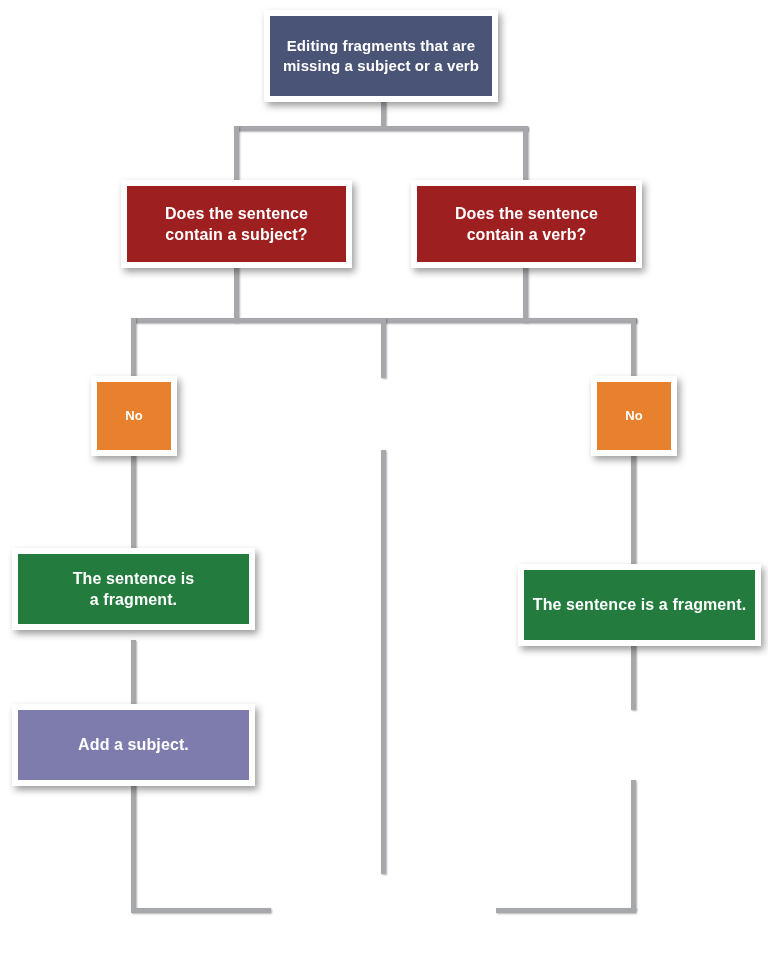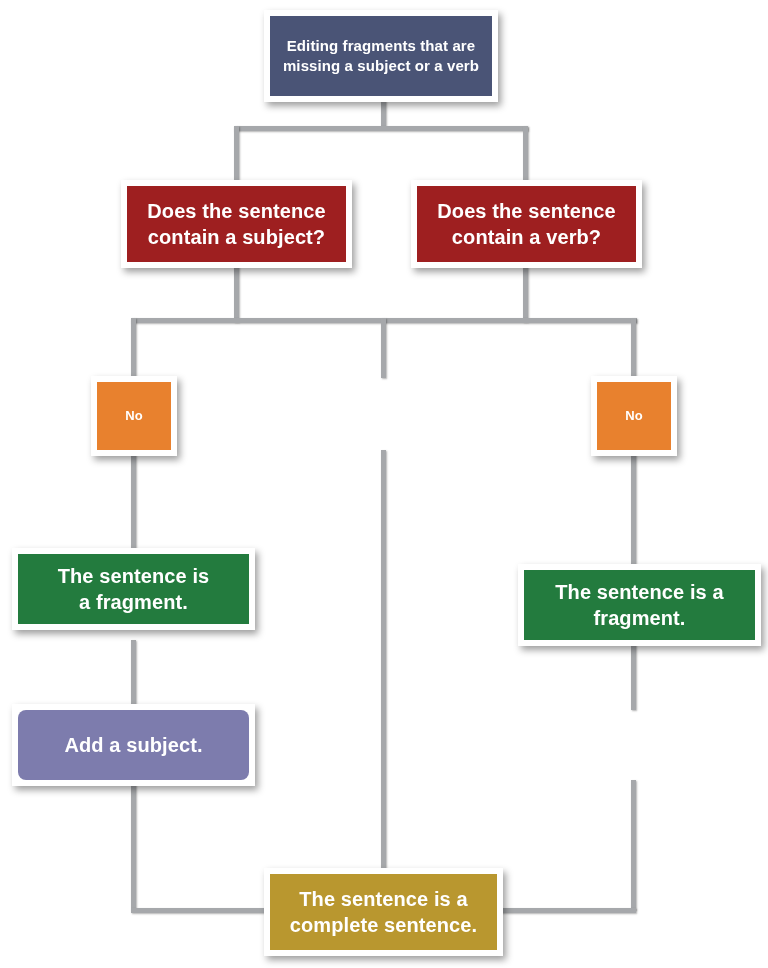--- a/index.html
+++ b/index.html
@@ -52,25 +52,25 @@
     line-height: 1.32;
     letter-spacing: 0.1px;
     padding: 0 8px;
     white-space: pre-line;
   }
 
   .n-title  .fill { background: #4a5476; }
   .n-red    .fill { background: #9e1f20; }
   .n-orange .fill { background: #e8812e; }
   .n-green  .fill { background: #237b3e; }
-  .n-purple .fill { background: #7d7cad; border-radius: 8px; }
+  .n-purple .fill { background: #7d7cad; }
   .n-gold   .fill { background: #b9972f; }
 
   .fs-15 { font-size: 15px; }
-  .fs-14 { font-size: 20px; }
+  .fs-14 { font-size: 16px; }
   .fs-13 { font-size: 13px; }
 </style>
 </head>
 <body>
 
 <div id="chart-root">
 
   <div class="conn v" style="left:381px; top:98px; height:28px;"></div>
 
   <div class="conn h" style="left:234px; top:126px; width:294px;"></div>
@@ -150,20 +150,14 @@
     </div>
   </div>
 
   <div class="node n-purple" style="left:12px; top:704px; width:243px; height:82px;">
     <div class="fill">
       <span class="label fs-14">Add a subject.</span>
     </div>
   </div>
 
 
-  <div class="node n-gold" style="left:264px; top:868px; width:239px; height:88px;">
-    <div class="fill">
-      <span class="label fs-14">The sentence is a
-complete sentence.</span>
-    </div>
-  </div>
 
 </div>
 
 </body></html>

